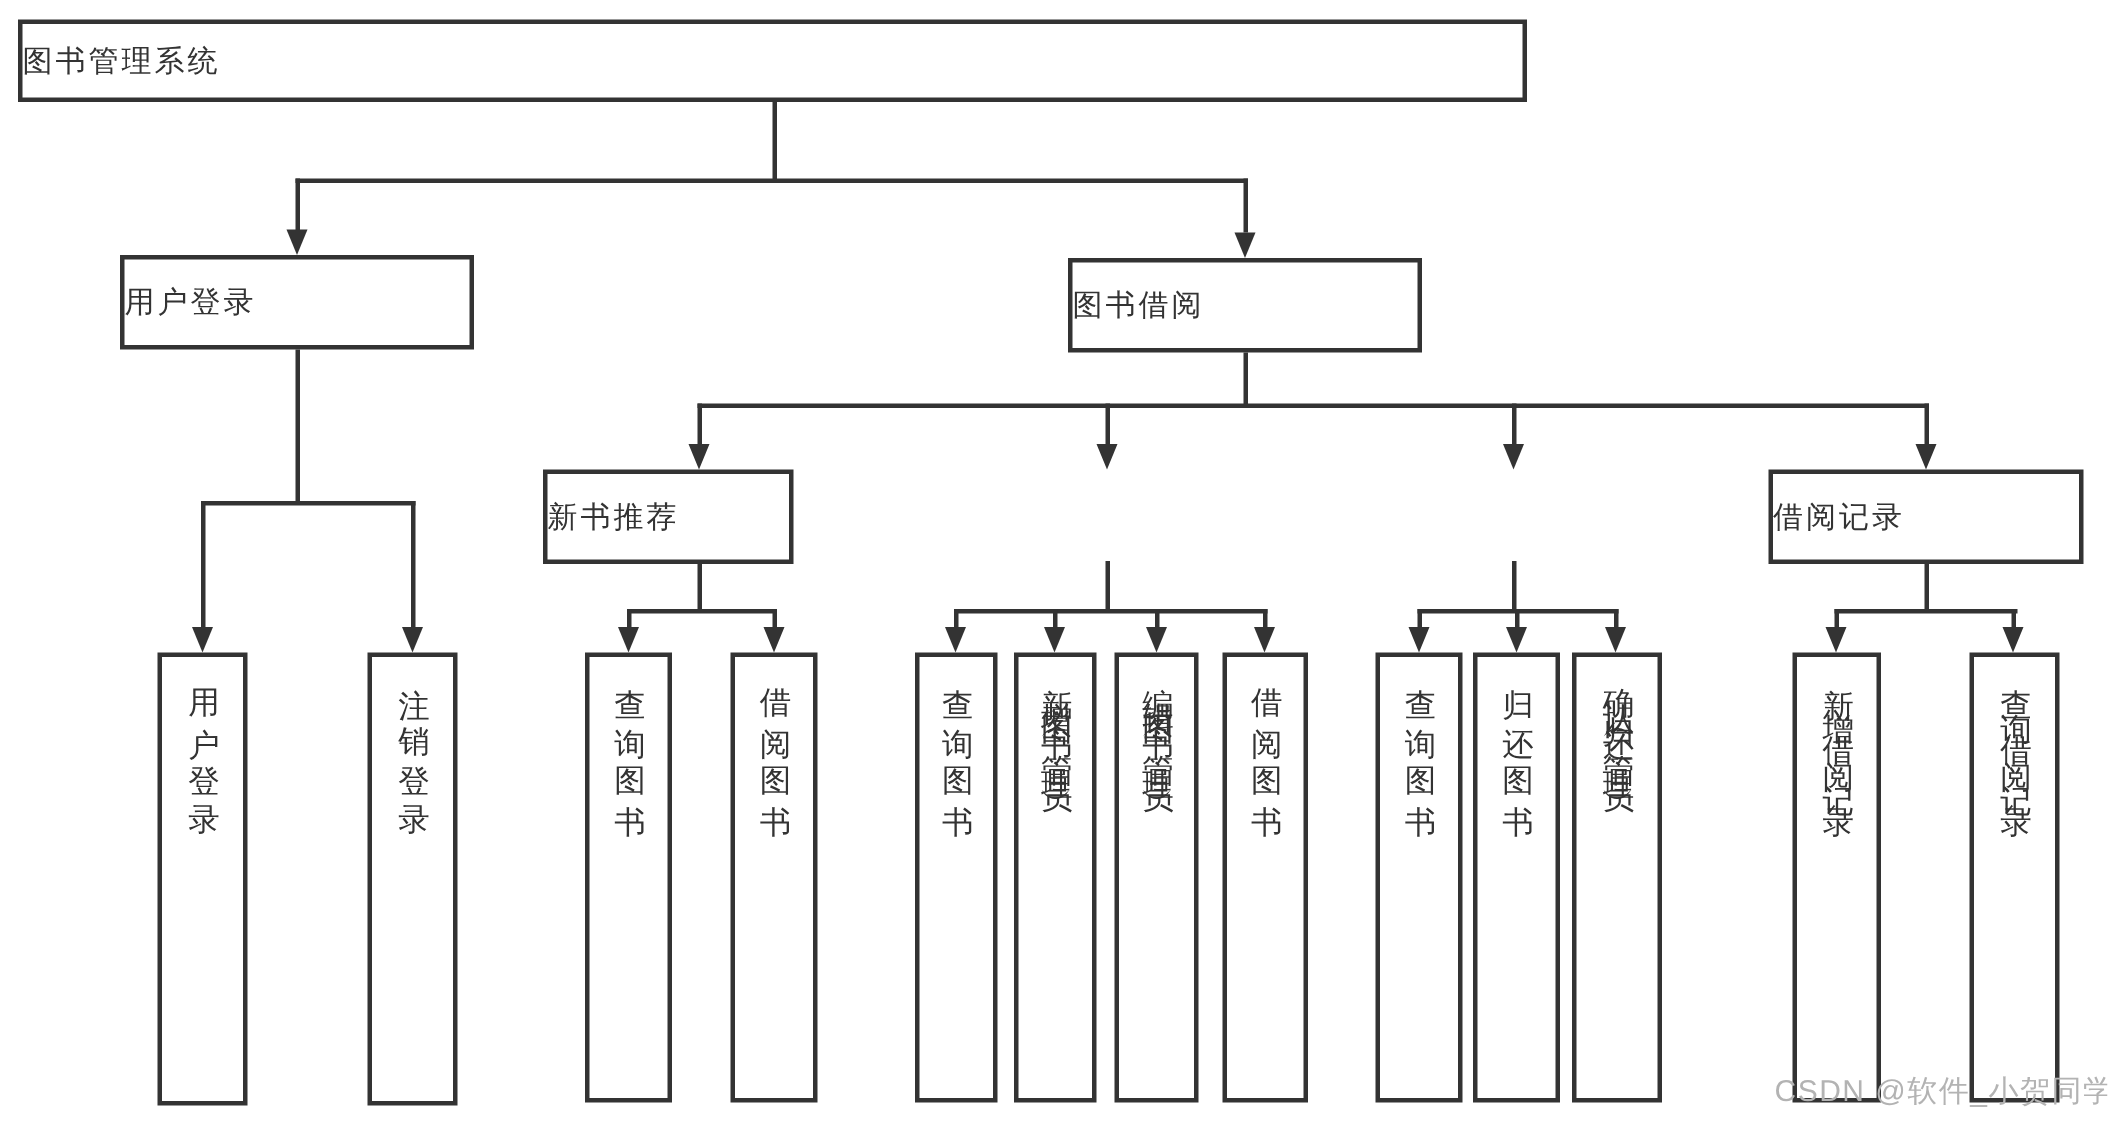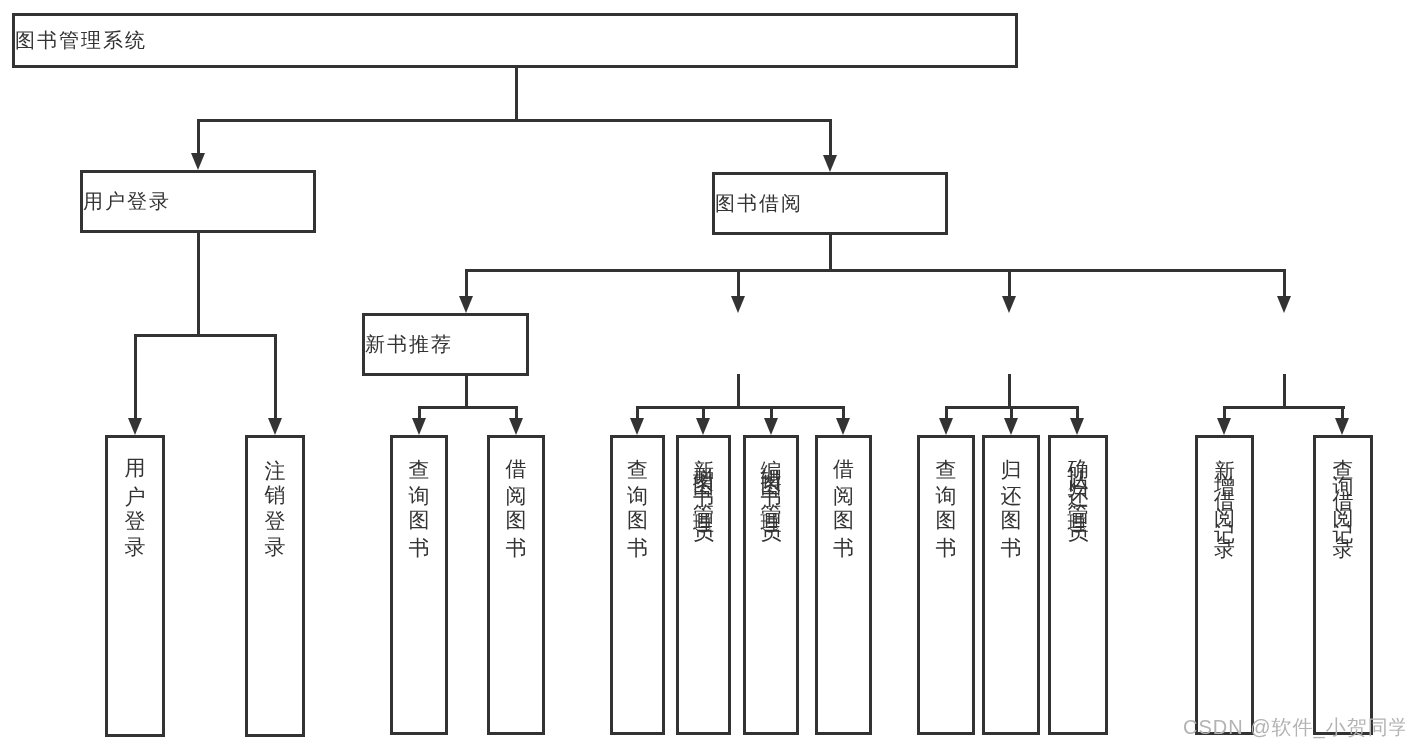--- a/index.html
+++ b/index.html
@@ -46,20 +46,23 @@
 
   <div class="box" style="left:80px;top:170px;width:236px;height:63px;">
     <span>用户登录</span>
   </div>
   <div class="box" style="left:712px;top:172px;width:236px;height:63px;">
     <span>图书借阅</span>
   </div>
 
   <div class="box" style="left:362px;top:313px;width:167px;height:63px;">
     <span>新书推荐</span>
+  </div>
+  <div class="box" style="left:1179px;top:313px;width:210px;height:63px;">
+    <span>借阅记录</span>
   </div>
 
   <div class="box vbox v-loose" style="left:105px;top:435px;width:60px;height:302px;">
     <span>用户登录</span>
   </div>
   <div class="box vbox v-loose" style="left:245px;top:435px;width:60px;height:302px;">
     <span>注销登录</span>
   </div>
 
   <div class="box vbox v-loose" style="left:390px;top:435px;width:58px;height:300px;">

